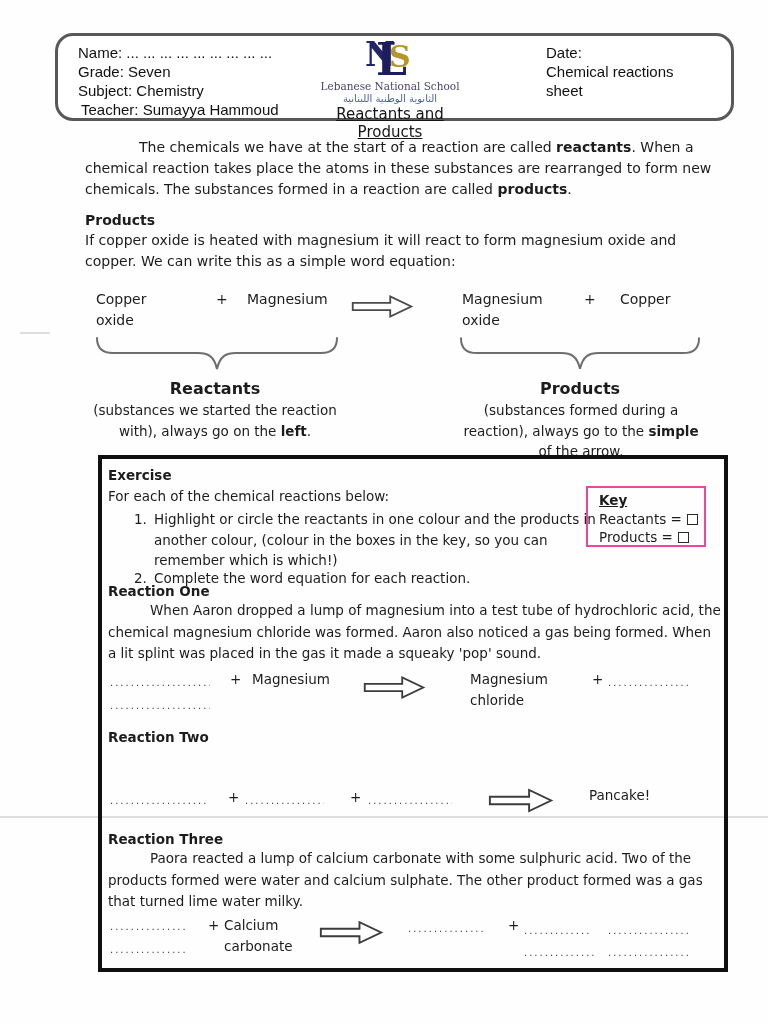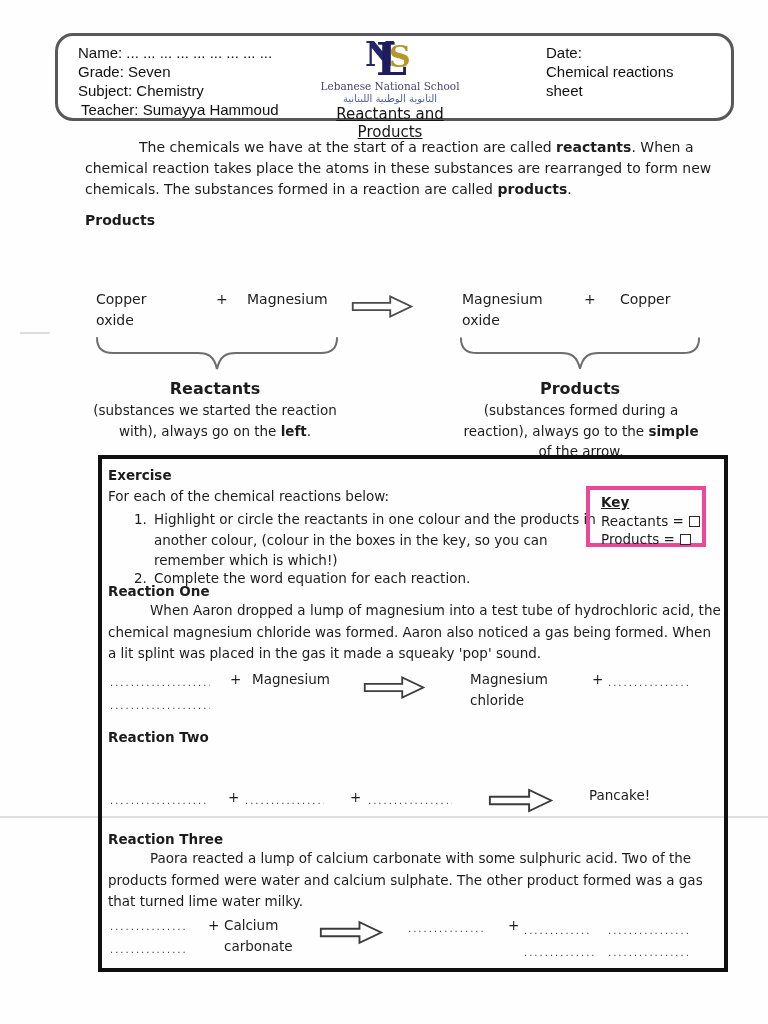--- a/index.html
+++ b/index.html
@@ -29,21 +29,21 @@
   .ws-title  { font-size:15px; color:#151515; line-height:18px; text-decoration:underline; }
 
   
   .para { font-size:14px; line-height:21px; }
   .small { font-size:13.5px; line-height:20.5px; }
   .dots { font-size:10px; letter-spacing:2px; color:#3c3c3c; overflow:hidden;
           white-space:nowrap; height:14px; line-height:12px; }
 
   
   .ex-box { left:98px; top:455px; width:630px; height:517px; border:4px solid #101010; background:transparent; }
-  .key-box { left:484px; top:27px; width:120px; height:61px; border:4px solid #ec4899;
+  .key-box { left:484px; top:27px; width:120px; height:61px; border:2px solid #ec4899;
              padding:3px 0 0 11px; font-size:13.5px; line-height:18.5px; }
   .cb { display:inline-block; width:11px; height:11px; border:1.5px solid #2a2a2a;
         background:#fff; vertical-align:-1px; margin-left:5px; }
   .plus { font-size:13.5px; }
   .faint-line { background:#dedede; height:2px; }
   svg { display:block; }
 </style>
 </head>
 <body>
 
@@ -71,20 +71,21 @@
     <div class="school-en">Lebanese National School</div>
     <div class="school-ar">الثانوية الوطنية اللبنانية</div>
     <div class="ws-title">Reactants and Products</div>
   </div>
 
   <div class="abs hw para" style="left:85px; top:137px; width:628px; text-indent:54px;">
     <span>The chemicals we have at the start of a reaction are called </span><span class="b">reactants</span><span>.  When a chemical reaction takes place the atoms in these substances are rearranged to form new chemicals. The substances formed in a reaction are called </span><span class="b">products</span><span>.</span>
   </div>
 
   <div class="abs hw para b" style="left:85px; top:210px;">Products</div>
+  <div class="abs hw para" style="left:85px; top:230px; width:632px;">If copper oxide is heated with magnesium it will react to form magnesium oxide and copper.  We can write this as a simple word equation:</div>
 
   <div class="abs hw para" style="left:96px;  top:289px; width:62px;">Copper oxide</div>
   <div class="abs hw para" style="left:216px; top:289px;">+</div>
   <div class="abs hw para" style="left:247px; top:289px;">Magnesium</div>
   <svg class="abs" style="left:350px; top:293px;" width="64" height="27" viewBox="0 0 70 28">
     <path d="M3,10 L44,10 L44,3 L67,14 L44,25 L44,18 L3,18 Z" fill="#ffffff" stroke="#4a4a4a" stroke-width="2"></path>
   </svg>
   <div class="abs hw para" style="left:462px; top:289px; width:88px;">Magnesium oxide</div>
   <div class="abs hw para" style="left:584px; top:289px;">+</div>
   <div class="abs hw para" style="left:620px; top:289px;">Copper</div>

